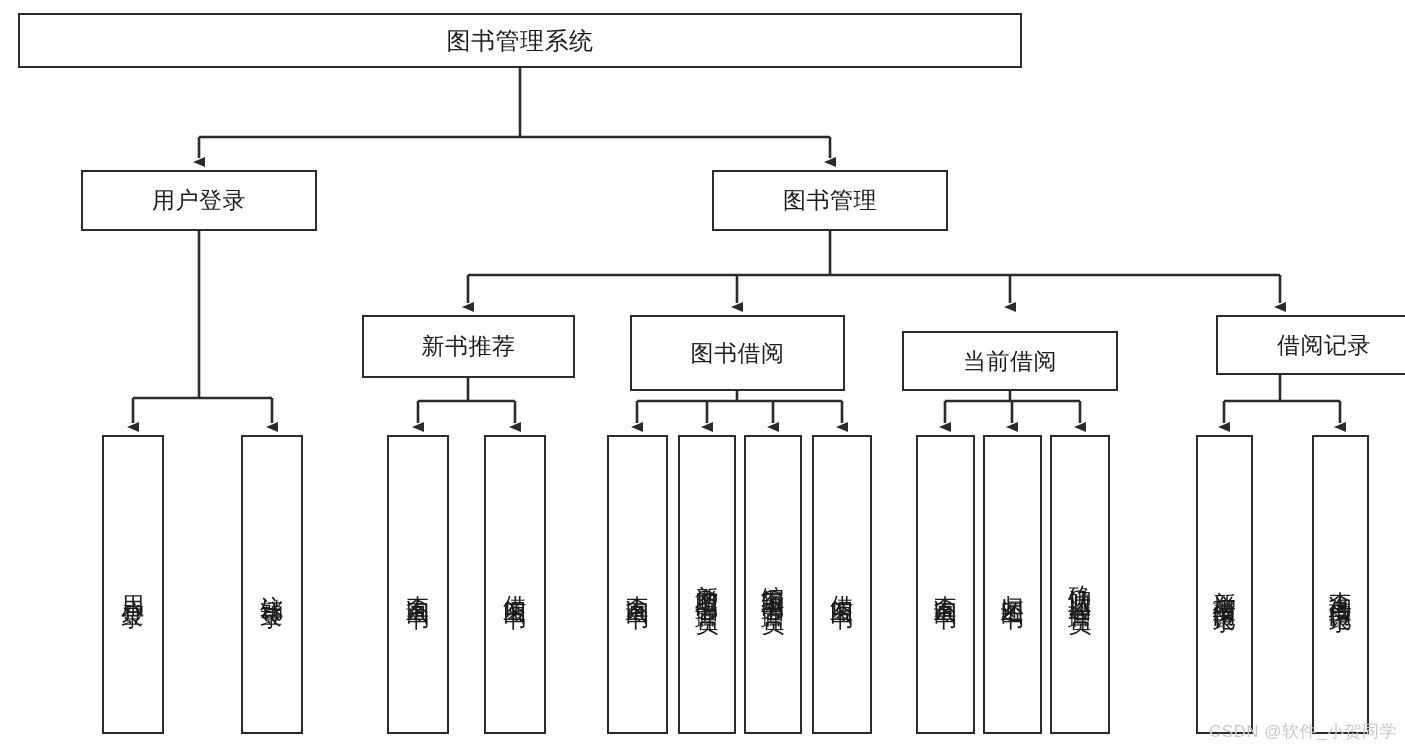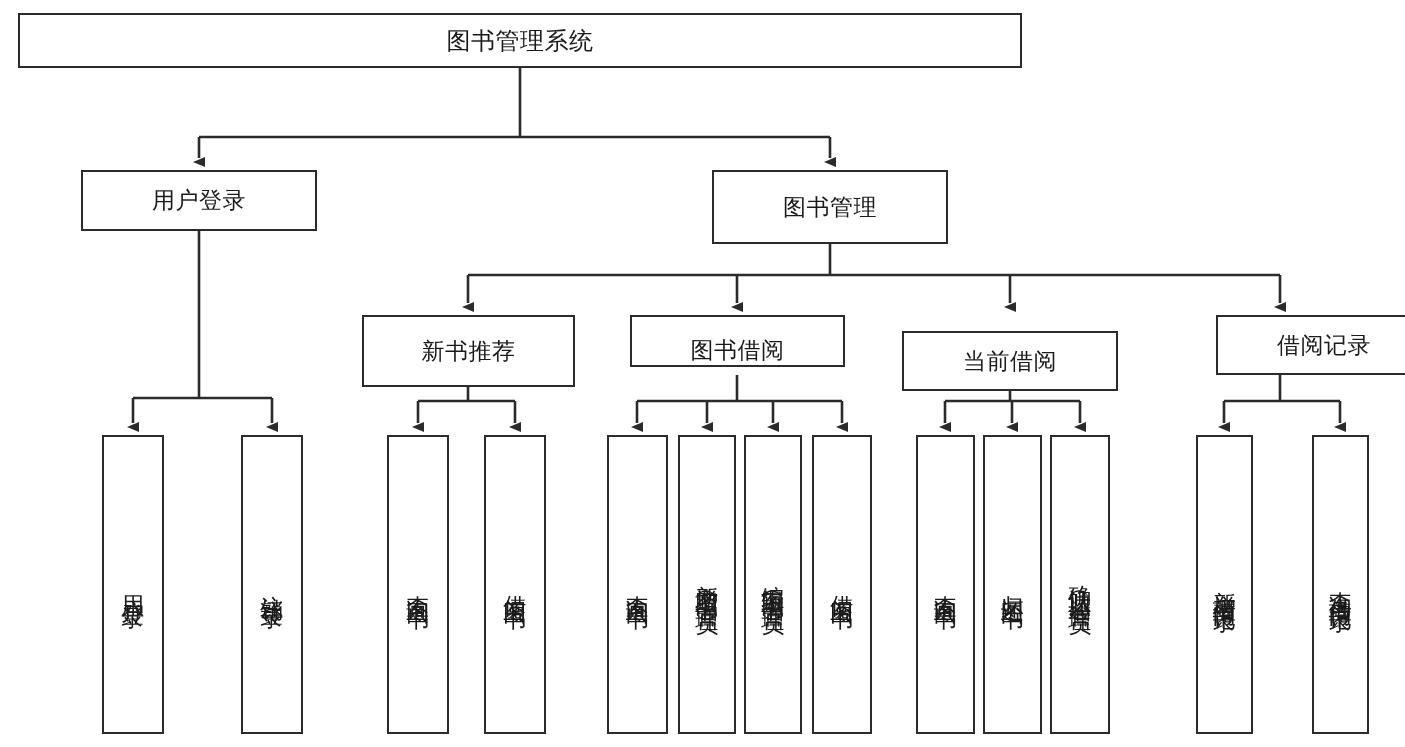--- a/index.html
+++ b/index.html
@@ -124,28 +124,28 @@
     </g>
   </svg>
 
   <div class="node root" style="left:18px; top:13px; width:1004px; height:55px;">
     <span class="node-label">图书管理系统</span>
   </div>
 
   <div class="node" style="left:81px; top:170px; width:236px; height:61px;">
     <span class="node-label">用户登录</span>
   </div>
-  <div class="node" style="left:712px; top:170px; width:236px; height:74px;">
+  <div class="node" style="left:712px; top:170px; width:236px; height:61px;">
     <span class="node-label">图书管理</span>
   </div>
 
-  <div class="node" style="left:362px; top:315px; width:213px; height:72px;">
+  <div class="node" style="left:362px; top:315px; width:213px; height:63px;">
     <span class="node-label">新书推荐</span>
   </div>
-  <div class="node" style="left:630px; top:315px; width:215px; height:52px;align-items:flex-end;">
+  <div class="node" style="left:630px; top:315px; width:215px; height:76px;">
     <span class="node-label">图书借阅</span>
   </div>
   <div class="node" style="left:902px; top:315px; width:216px; height:60px;margin-top:16px;">
     <span class="node-label">当前借阅</span>
   </div>
   <div class="node" style="left:1172px; top:315px; width:216px; height:60px;margin-left:44px;">
     <span class="node-label">借阅记录</span>
   </div>
 
   <div class="node vertical" style="left:102px; top:435px; width:62px; height:299px;">
@@ -181,14 +181,15 @@
   <div class="node vertical" style="left:1050px; top:435px; width:60px; height:299px;">
     <span class="node-label">确认归还（管理员）</span>
   </div>
   <div class="node vertical" style="left:1196px; top:435px; width:57px; height:299px;">
     <span class="node-label">新增借阅记录</span>
   </div>
   <div class="node vertical" style="left:1312px; top:435px; width:57px; height:299px;">
     <span class="node-label">查询借阅记录</span>
   </div>
 
+  <div class="watermark">CSDN @软件_小贺同学</div>
 
 </div>
 
 </body></html>

